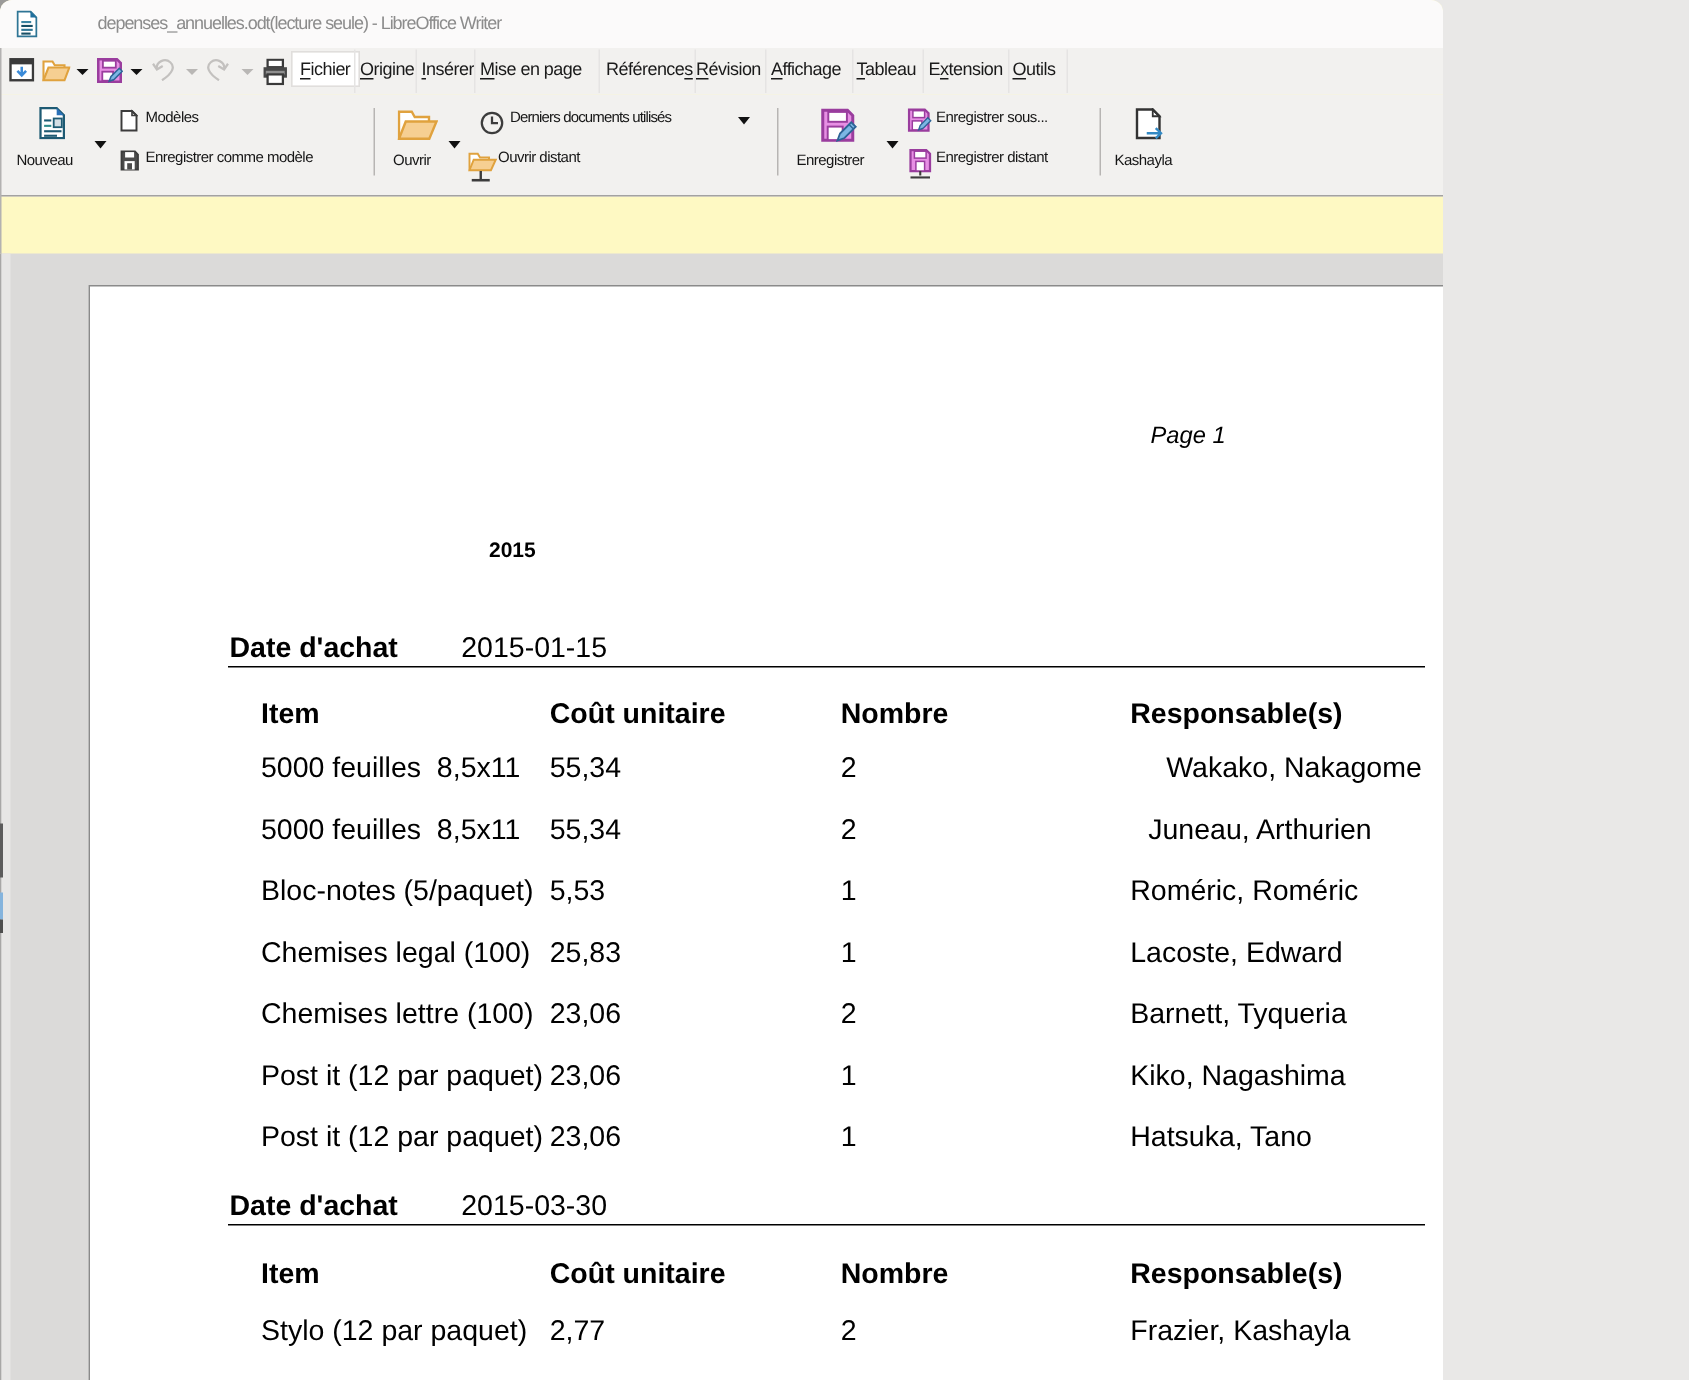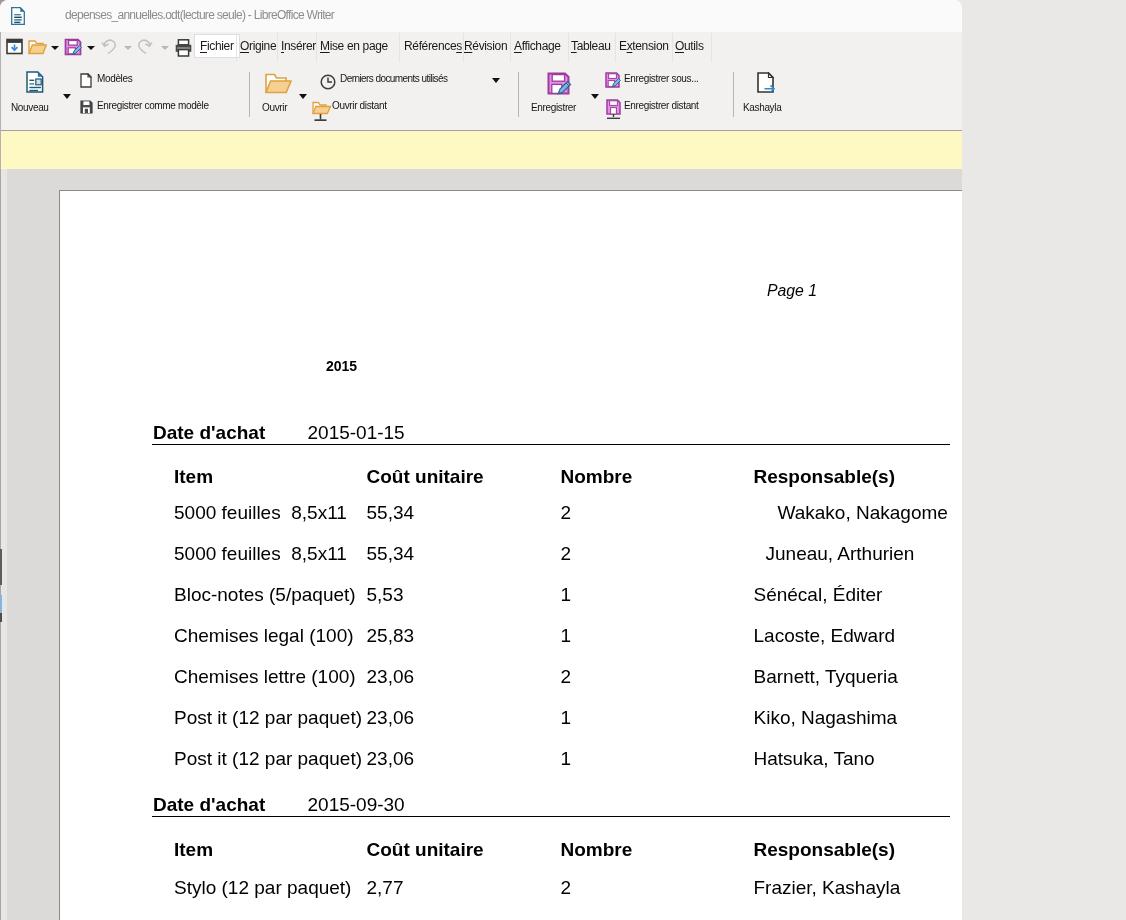--- a/index.html
+++ b/index.html
@@ -246,39 +246,39 @@
       <div class="doc-t" style="left:306.5px;top:311px;">55,34</div>
       <div class="doc-t" style="left:500.5px;top:311px;">2</div>
       <div class="doc-t" style="left:693.5px;top:311px;margin-left:24px;">Wakako, Nakagome</div>
       <div class="doc-t" style="left:114px;top:352px;">5000 feuilles  8,5x11</div>
       <div class="doc-t" style="left:306.5px;top:352px;">55,34</div>
       <div class="doc-t" style="left:500.5px;top:352px;">2</div>
       <div class="doc-t" style="left:693.5px;top:352px;margin-left:12px;">Juneau, Arthurien</div>
       <div class="doc-t" style="left:114px;top:393px;">Bloc-notes (5/paquet)</div>
       <div class="doc-t" style="left:306.5px;top:393px;">5,53</div>
       <div class="doc-t" style="left:500.5px;top:393px;">1</div>
-      <div class="doc-t" style="left:693.5px;top:393px;">Sénécal, Éditer</div>
+      <div class="doc-t" style="left:693.5px;top:393px;">Roméric, Roméric</div>
       <div class="doc-t" style="left:114px;top:434px;">Chemises legal (100)</div>
       <div class="doc-t" style="left:306.5px;top:434px;">25,83</div>
       <div class="doc-t" style="left:500.5px;top:434px;">1</div>
       <div class="doc-t" style="left:693.5px;top:434px;">Lacoste, Edward</div>
       <div class="doc-t" style="left:114px;top:475px;">Chemises lettre (100)</div>
       <div class="doc-t" style="left:306.5px;top:475px;">23,06</div>
       <div class="doc-t" style="left:500.5px;top:475px;">2</div>
       <div class="doc-t" style="left:693.5px;top:475px;">Barnett, Tyqueria</div>
       <div class="doc-t" style="left:114px;top:516px;">Post it (12 par paquet)</div>
       <div class="doc-t" style="left:306.5px;top:516px;">23,06</div>
       <div class="doc-t" style="left:500.5px;top:516px;">1</div>
       <div class="doc-t" style="left:693.5px;top:516px;">Kiko, Nagashima</div>
       <div class="doc-t" style="left:114px;top:557px;">Post it (12 par paquet)</div>
       <div class="doc-t" style="left:306.5px;top:557px;">23,06</div>
       <div class="doc-t" style="left:500.5px;top:557px;">1</div>
       <div class="doc-t" style="left:693.5px;top:557px;">Hatsuka, Tano</div>
       <div class="doc-t doc-b" style="left:93px;top:602.5px;">Date d'achat</div>
-      <div class="doc-t" style="left:247.5px;top:602.5px;">2015-09-30</div>
+      <div class="doc-t" style="left:247.5px;top:602.5px;">2015-03-30</div>
       <div class="abs" style="left:92px;top:624.5px;width:798px;height:1.5px;background:#000;"></div>
       <div class="doc-t doc-b" style="left:114px;top:647.5px;">Item</div>
       <div class="doc-t doc-b" style="left:306.5px;top:647.5px;">Coût unitaire</div>
       <div class="doc-t doc-b" style="left:500.5px;top:647.5px;">Nombre</div>
       <div class="doc-t doc-b" style="left:693.5px;top:647.5px;">Responsable(s)</div>
       <div class="doc-t" style="left:114px;top:685.5px;">Stylo (12 par paquet)</div>
       <div class="doc-t" style="left:306.5px;top:685.5px;">2,77</div>
       <div class="doc-t" style="left:500.5px;top:685.5px;">2</div>
       <div class="doc-t" style="left:693.5px;top:685.5px;">Frazier, Kashayla</div>
     </div>

